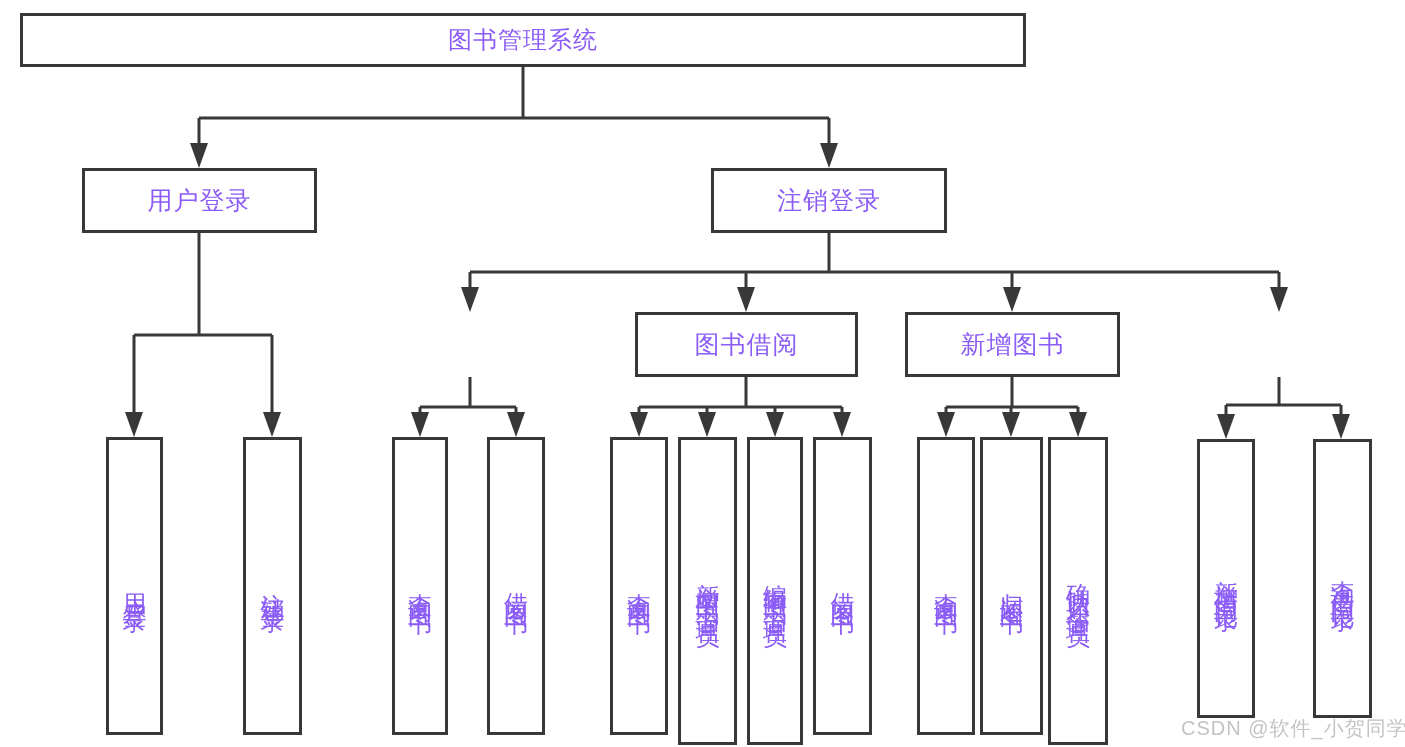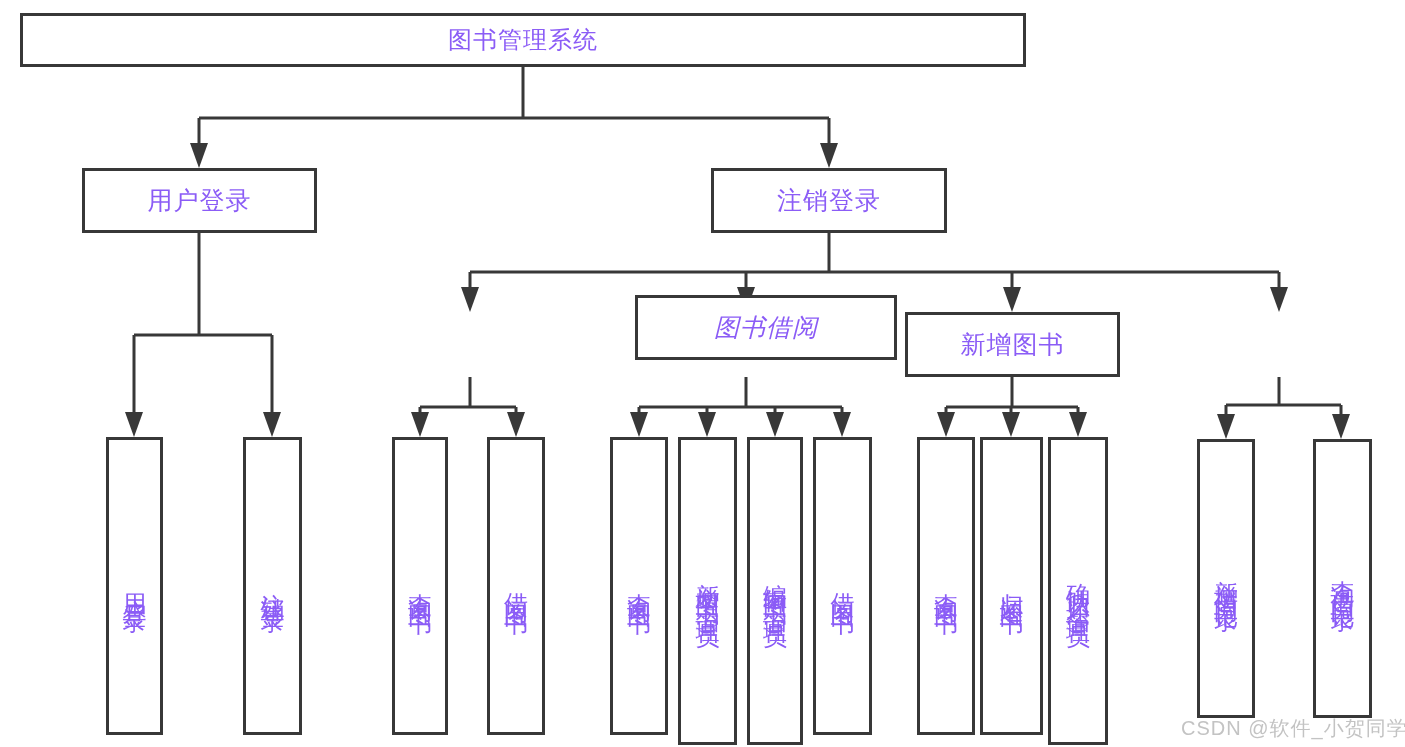--- a/index.html
+++ b/index.html
@@ -98,21 +98,21 @@
       <polygon points="1217,414 1235,414 1226,439"></polygon>
       <polygon points="1332,414 1350,414 1341,439"></polygon>
     </g>
   </svg>
 
   <div class="node hbox root-box" style="left:20px; top:13px; width:1006px; height:54px;">图书管理系统</div>
 
   <div class="node hbox" style="left:82px; top:168px; width:235px; height:65px;">用户登录</div>
   <div class="node hbox" style="left:711px; top:168px; width:236px; height:65px;">注销登录</div>
 
-  <div class="node hbox" style="left:635px; top:295px; width:262px; height:65px;font-style:italic;">图书借阅</div>
+  <div class="node hbox" style="left:635px; top:312px; width:223px; height:65px;">图书借阅</div>
   <div class="node hbox" style="left:905px; top:312px; width:215px; height:65px;">新增图书</div>
 
   <div class="node vbox" style="left:106px; top:437px; width:57px; height:298px;">用户登录</div>
   <div class="node vbox" style="left:243px; top:437px; width:59px; height:298px;">注销登录</div>
 
   <div class="node vbox" style="left:392px; top:437px; width:56px; height:298px;">查询图书</div>
   <div class="node vbox" style="left:487px; top:437px; width:58px; height:298px;">借阅图书</div>
 
   <div class="node vbox" style="left:610px; top:437px; width:58px; height:298px;">查询图书</div>
   <div class="node vbox" style="left:678px; top:437px; width:59px; height:308px;">新增图书（管理员）</div>

